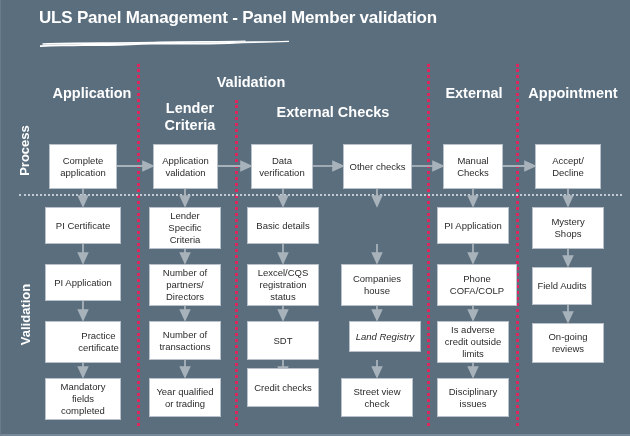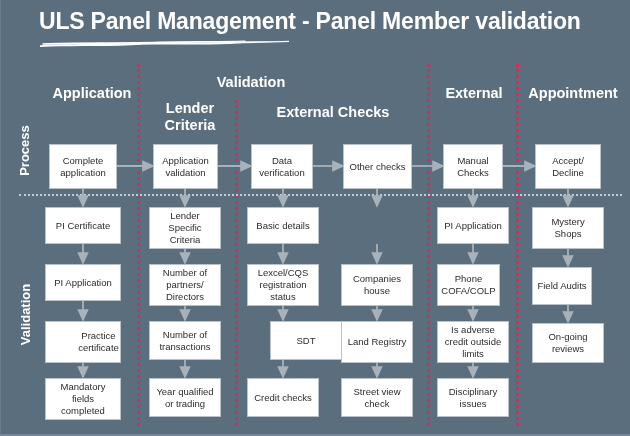--- a/index.html
+++ b/index.html
@@ -17,21 +17,21 @@
     box-sizing: border-box;
     border-bottom: 2px solid #76889a;
     border-left: 1px solid #6a7c8c;
   }
 
   
   #title {
     position: absolute;
     left: 38px;
     top: 8px;
-    font-size: 23px;
+    font-size: 17px;
     font-weight: bold;
     color: #ffffff;
     letter-spacing: -0.2px;
     white-space: nowrap;
   }
   #title-underline {
     position: absolute;
     left: 38px;
     top: 39px;
     width: 252px;
@@ -209,34 +209,34 @@
 transactions</div>
   <div class="node" style="left:148px; top:378px; width:72px; height:39px;">Year qualified
 or trading</div>
 
   <div class="node" style="left:250px; top:144px; width:62px; height:45px;">Data
 verification</div>
   <div class="node" style="left:246px; top:207px; width:72px; height:37px;">Basic details</div>
   <div class="node" style="left:246px; top:264px; width:72px; height:42px;">Lexcel/CQS
 registration
 status</div>
-  <div class="node" style="left:246px; top:321px; width:72px; height:39px;margin-left:23px;">SDT</div>
-  <div class="node" style="left:246px; top:378px; width:72px; height:39px;">Credit checks</div>
+  <div class="node" style="left:246px; top:321px; width:72px; height:39px;">SDT</div>
+  <div class="node" style="left:246px; top:368px; width:72px; height:39px;">Credit checks</div>
 
   <div class="node" style="left:342px; top:144px; width:69px; height:45px;">Other checks</div>
   <div class="node" style="left:340px; top:264px; width:72px; height:42px;">Companies
 house</div>
-  <div class="node" style="left:340px; top:321px; width:72px; height:42px;">Land Registry</div>
+  <div class="node" style="left:348px; top:321px; width:72px; height:31px;font-style:italic;">Land Registry</div>
   <div class="node" style="left:340px; top:378px; width:72px; height:39px;">Street view
 check</div>
 
   <div class="node" style="left:442px; top:144px; width:60px; height:45px;">Manual
 Checks</div>
   <div class="node" style="left:436px; top:207px; width:72px; height:37px;">PI Application</div>
-  <div class="node" style="left:436px; top:264px; width:63px; height:42px;">Phone
+  <div class="node" style="left:436px; top:264px; width:80px; height:42px;">Phone
 COFA/COLP</div>
   <div class="node" style="left:436px; top:321px; width:72px; height:42px;">Is adverse
 credit outside
 limits</div>
   <div class="node" style="left:436px; top:378px; width:72px; height:39px;">Disciplinary
 issues</div>
 
   <div class="node" style="left:531px; top:207px; width:72px; height:42px;">Mystery
 Shops</div>
   <div class="node" style="left:534px; top:144px; width:66px; height:45px;">Accept/

